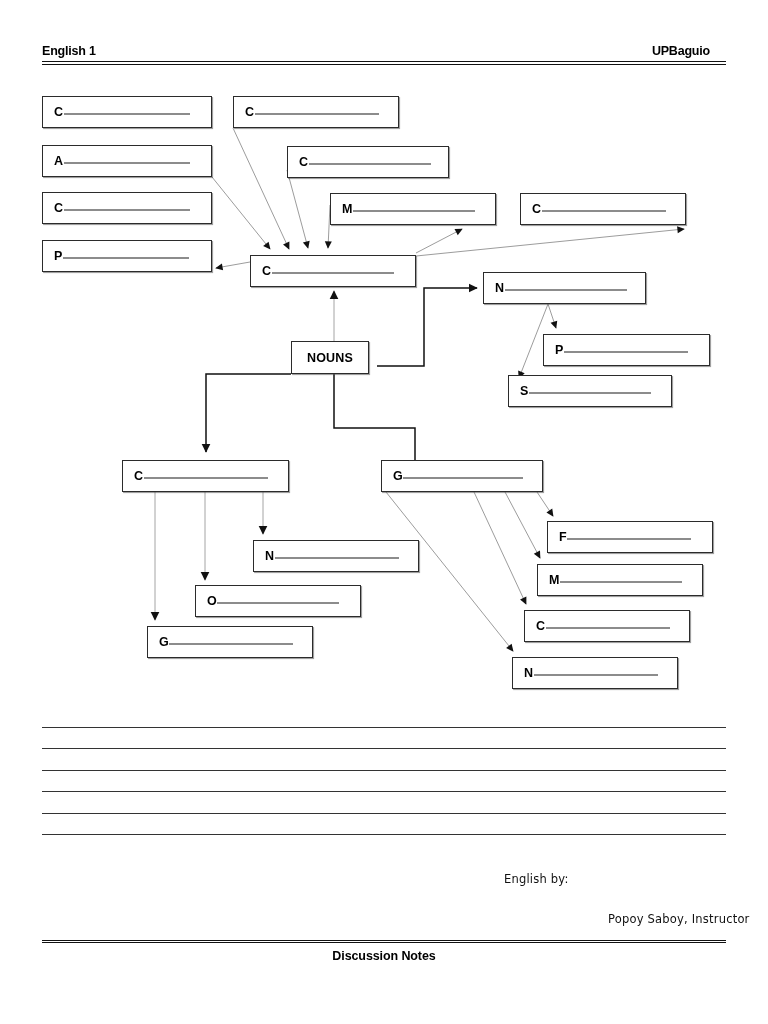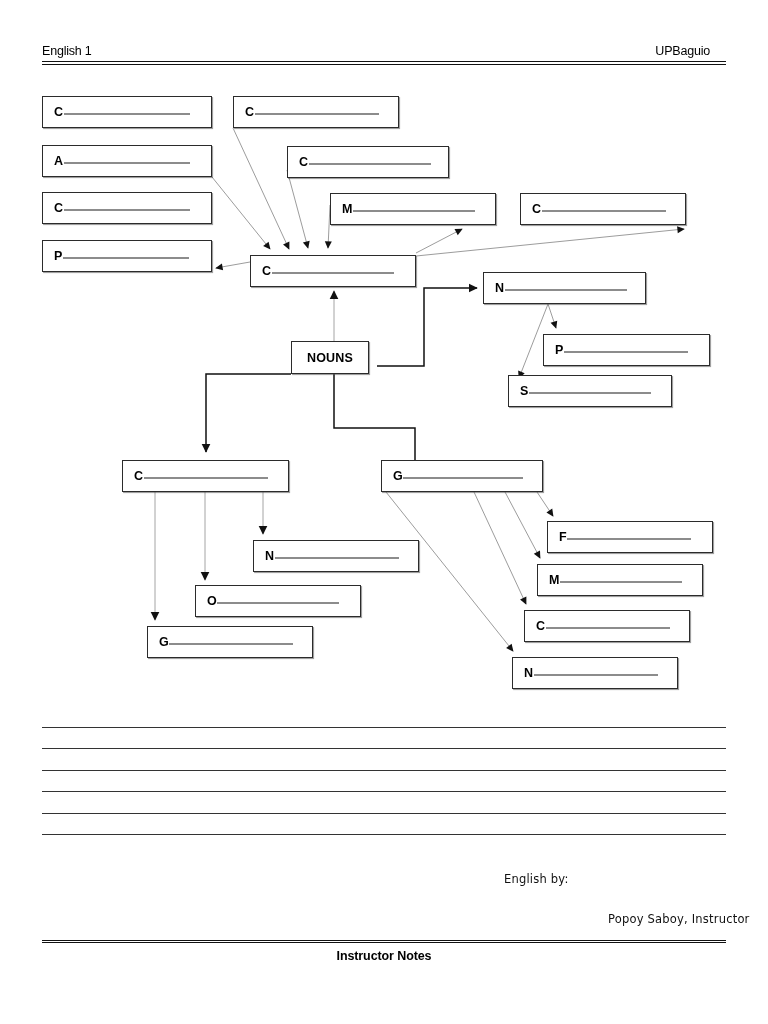--- a/index.html
+++ b/index.html
@@ -26,21 +26,21 @@
     position: absolute;
     left: 42px;
     top: 44px;
     width: 684px;
     height: 24px;
   }
   #header .h-text {
     position: absolute;
     top: 0;
     font-size: 12.5px;
-    font-weight: normal;
+    font-weight: bold;
     letter-spacing: -0.2px;
     white-space: nowrap;
     line-height: 14px;
   }
   #header .h-left  { left: 0; }
   #header .h-right { right: 16px; }
   #header .h-rule {
     position: absolute;
     left: 0;
     top: 17px;
@@ -391,16 +391,16 @@
       <div class="w-line"></div>
     </div>
 
   <div id="signature">
     <div class="prepared">English by:</div>
     <div class="signer">Popoy Saboy, Instructor</div>
   </div>
 
   <div id="footer">
     <div class="f-rule"></div>
-    <div class="f-text">Instructor Notes</div>
+    <div class="f-text">Discussion Notes</div>
   </div>
 
 </div>
 
 </body></html>

